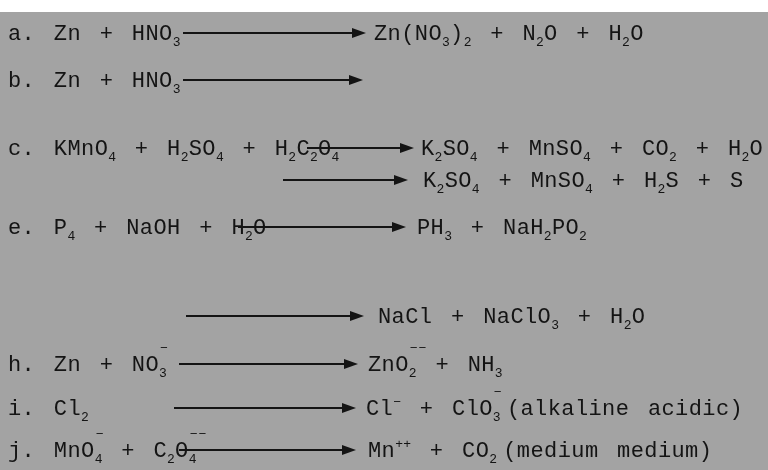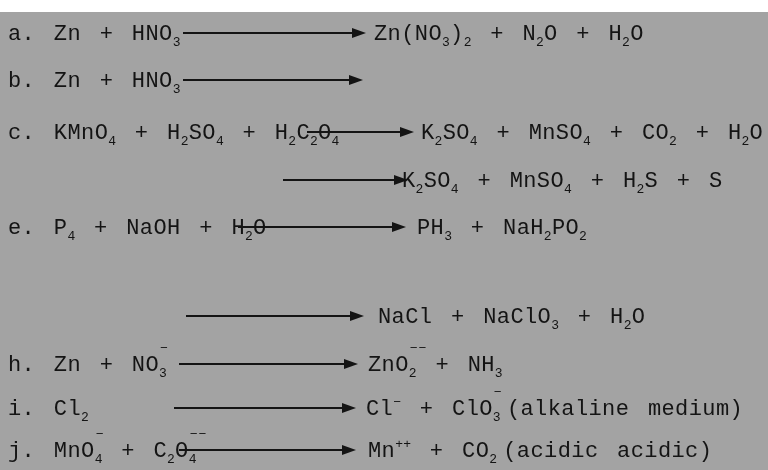--- a/index.html
+++ b/index.html
@@ -49,35 +49,35 @@
   </div>
 
   <div class="row" style="top:56px">
     <span class="lhs"><span class="lbl">b.</span> <span class="formula">Zn + HNO<sub>3</sub></span></span>
     <span class="arrow" style="left:183px;width:180px">
         <span class="shaft"></span>
         <span class="head"></span>
       </span>
   </div>
 
-  <div class="row" style="top:108px">
+  <div class="row" style="top:124px">
     <span class="lhs"><span class="lbl">c.</span> <span class="formula">KMnO<sub>4</sub> + H<sub>2</sub>SO<sub>4</sub> + H<sub>2</sub>C<sub>2</sub>O<sub>4</sub></span></span>
     <span class="arrow" style="left:307px;width:107px">
         <span class="shaft"></span>
         <span class="head"></span>
       </span>
     <span class="rhs" style="left:421px"><span class="formula">K<sub>2</sub>SO<sub>4</sub> + MnSO<sub>4</sub> + CO<sub>2</sub> + H<sub>2</sub>O</span></span>
   </div>
 
   <div class="row" style="top:156px">
     <span class="arrow" style="left:283px;width:125px">
         <span class="shaft"></span>
         <span class="head"></span>
       </span>
-    <span class="rhs" style="left:402px"><span class="formula">K<sub>2</sub>SO<sub>4</sub> + MnSO<sub>4</sub> + H<sub>2</sub>S + S</span></span>
+    <span class="rhs" style="left:423px"><span class="formula">K<sub>2</sub>SO<sub>4</sub> + MnSO<sub>4</sub> + H<sub>2</sub>S + S</span></span>
   </div>
 
   <div class="row" style="top:203px">
     <span class="lhs"><span class="lbl">e.</span> <span class="formula">P<sub>4</sub> + NaOH + H<sub>2</sub>O</span></span>
     <span class="arrow" style="left:238px;width:168px">
         <span class="shaft"></span>
         <span class="head"></span>
       </span>
     <span class="rhs" style="left:417px"><span class="formula">PH<sub>3</sub> + NaH<sub>2</sub>PO<sub>2</sub></span></span>
   </div>
@@ -99,25 +99,25 @@
       </span>
     <span class="rhs" style="left:368px"><span class="formula">ZnO<span class="ss"><span class="up">−−</span><span class="dn">2</span></span> + NH<sub>3</sub></span></span>
   </div>
 
   <div class="row" style="top:384px">
     <span class="lhs"><span class="lbl">i.</span> <span class="formula">Cl<sub>2</sub></span></span>
     <span class="arrow" style="left:174px;width:182px">
         <span class="shaft"></span>
         <span class="head"></span>
       </span>
-    <span class="rhs" style="left:366px"><span class="formula">Cl<sup>−</sup> + ClO<span class="ss"><span class="up">−</span><span class="dn">3</span></span></span><span class="note">(alkaline medium)</span></span>
+    <span class="rhs" style="left:366px"><span class="formula">Cl<sup>−</sup> + ClO<span class="ss"><span class="up">−</span><span class="dn">3</span></span></span><span class="note">(alkaline acidic)</span></span>
   </div>
 
   <div class="row" style="top:426px">
     <span class="lhs"><span class="lbl">j.</span> <span class="formula">MnO<span class="ss"><span class="up">−</span><span class="dn">4</span></span> + C<sub>2</sub>O<span class="ss"><span class="up">−−</span><span class="dn">4</span></span></span></span>
     <span class="arrow" style="left:179px;width:177px">
         <span class="shaft"></span>
         <span class="head"></span>
       </span>
-    <span class="rhs" style="left:368px"><span class="formula">Mn<sup>++</sup> + CO<sub>2</sub></span><span class="note">(acidic acidic)</span></span>
+    <span class="rhs" style="left:368px"><span class="formula">Mn<sup>++</sup> + CO<sub>2</sub></span><span class="note">(medium medium)</span></span>
   </div>
 
 </div>
 
 </body></html>

